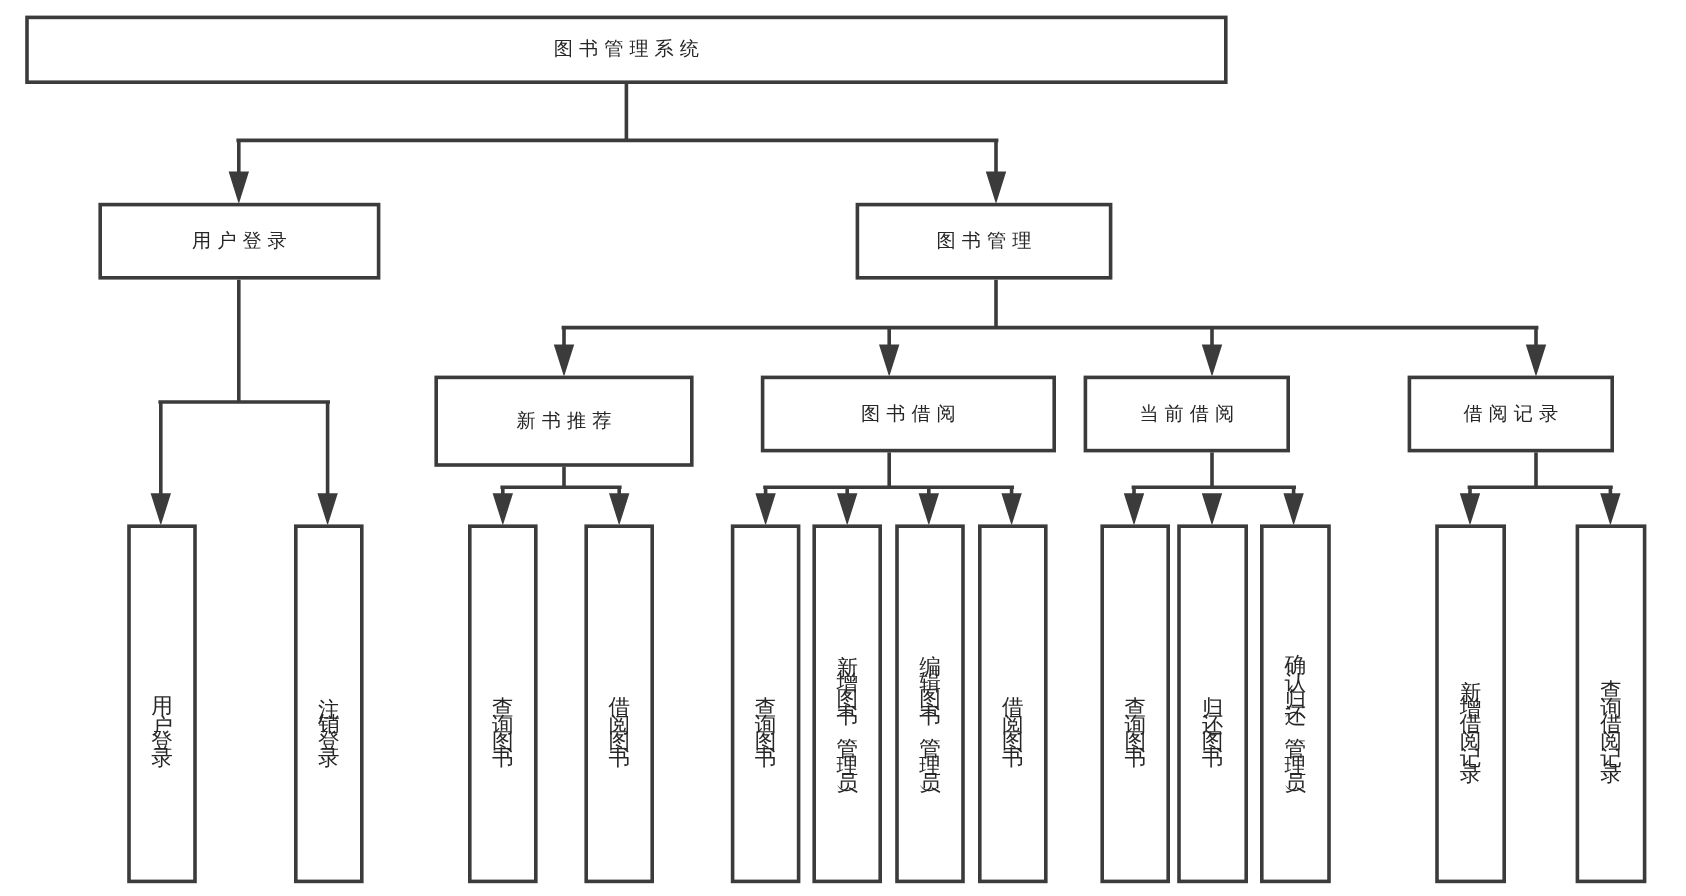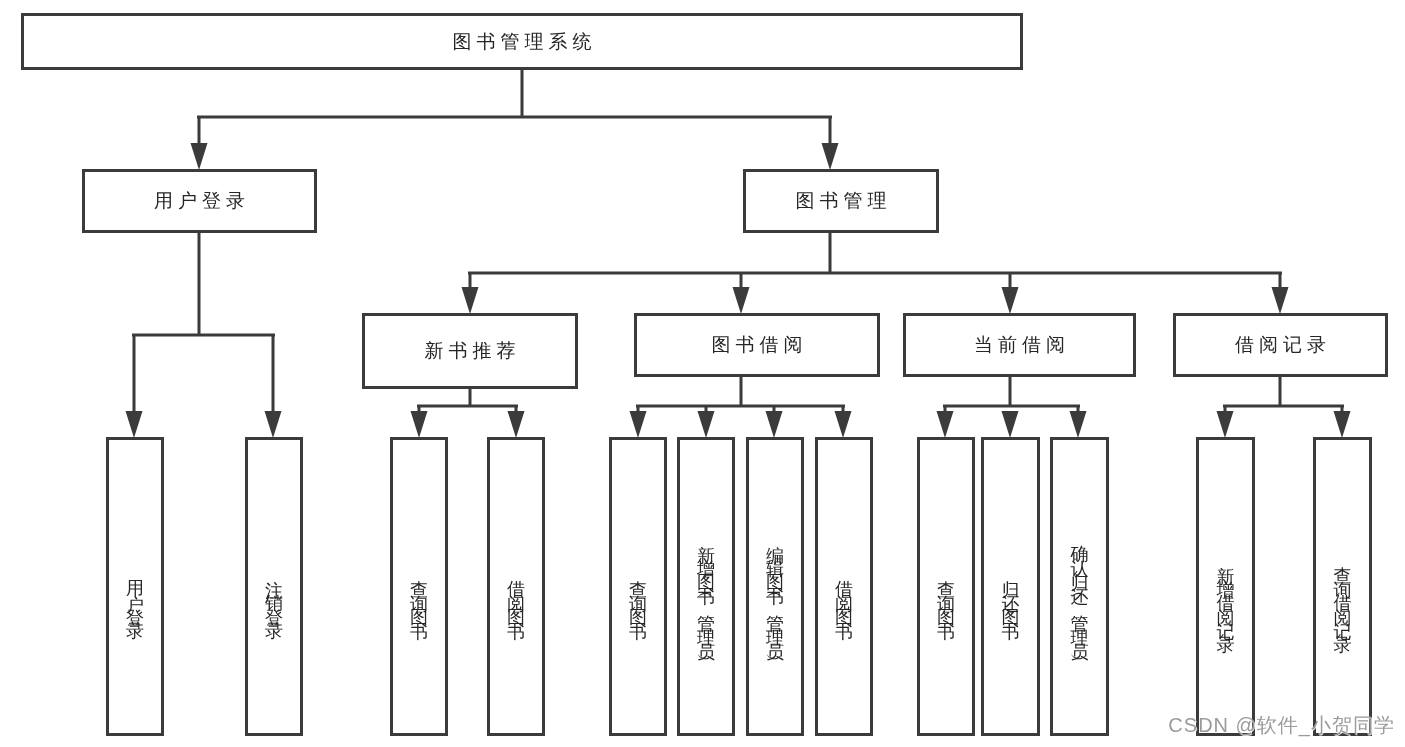--- a/index.html
+++ b/index.html
@@ -28,21 +28,21 @@
   .box {
     position: absolute;
     border: 3px solid var(--line);
     background: var(--boxbg);
     display: flex;
     align-items: center;
     justify-content: center;
     color: var(--text);
   }
   .hlabel {
-    font-size: 19px;
+    font-size: 16px;
     letter-spacing: 5px;
     margin-right: -5px; 
     white-space: nowrap;
     color: var(--text);
   }
   .root .hlabel { letter-spacing: 5px; }
   .vtext {
     writing-mode: vertical-rl;
     text-orientation: mixed;
     font-size: 18px;
@@ -122,34 +122,34 @@
              M1333.5 411 H1350.5 L1342 438 Z"></path>
   </svg>
 
   <div class="box root" style="left:21px;top:13px;width:1002px;height:57px">
     <span class="hlabel">图书管理系统</span>
   </div>
 
   <div class="box" style="left:82px;top:169px;width:235px;height:64px">
     <span class="hlabel">用户登录</span>
   </div>
-  <div class="box" style="left:743px;top:169px;width:196px;height:64px">
+  <div class="box" style="left:713px;top:169px;width:214px;height:64px">
     <span class="hlabel">图书管理</span>
   </div>
 
   <div class="box" style="left:362px;top:313px;width:216px;height:76px">
     <span class="hlabel">新书推荐</span>
   </div>
   <div class="box" style="left:634px;top:313px;width:246px;height:64px">
     <span class="hlabel">图书借阅</span>
   </div>
-  <div class="box" style="left:903px;top:313px;width:233px;height:64px">
+  <div class="box" style="left:903px;top:313px;width:172px;height:64px">
     <span class="hlabel">当前借阅</span>
   </div>
-  <div class="box" style="left:1173px;top:313px;width:215px;height:64px">
+  <div class="box" style="left:1173px;top:313px;width:172px;height:64px">
     <span class="hlabel">借阅记录</span>
   </div>
 
   <div class="box" style="left:106px;top:437px;width:58px;height:299px">
     <span class="vtext">用户登录</span>
   </div>
   <div class="box" style="left:245px;top:437px;width:58px;height:299px">
     <span class="vtext">注销登录</span>
   </div>
 
@@ -183,14 +183,13 @@
     <span class="vtext">确认归还（管理员）</span>
   </div>
 
   <div class="box" style="left:1196px;top:437px;width:59px;height:299px">
     <span class="vtext">新增借阅记录</span>
   </div>
   <div class="box" style="left:1313px;top:437px;width:59px;height:299px">
     <span class="vtext">查询借阅记录</span>
   </div>
 
-  <div class="watermark">CSDN @软件_小贺同学</div>
 </div>
 
 </body></html>

